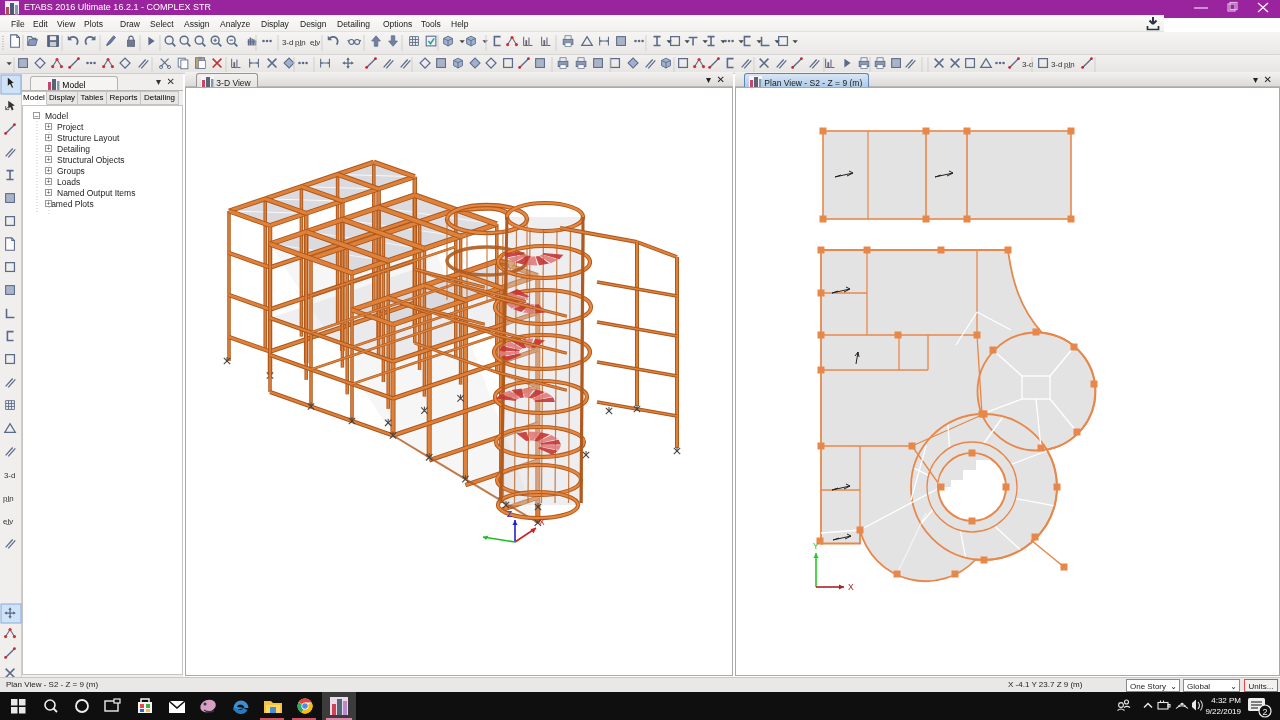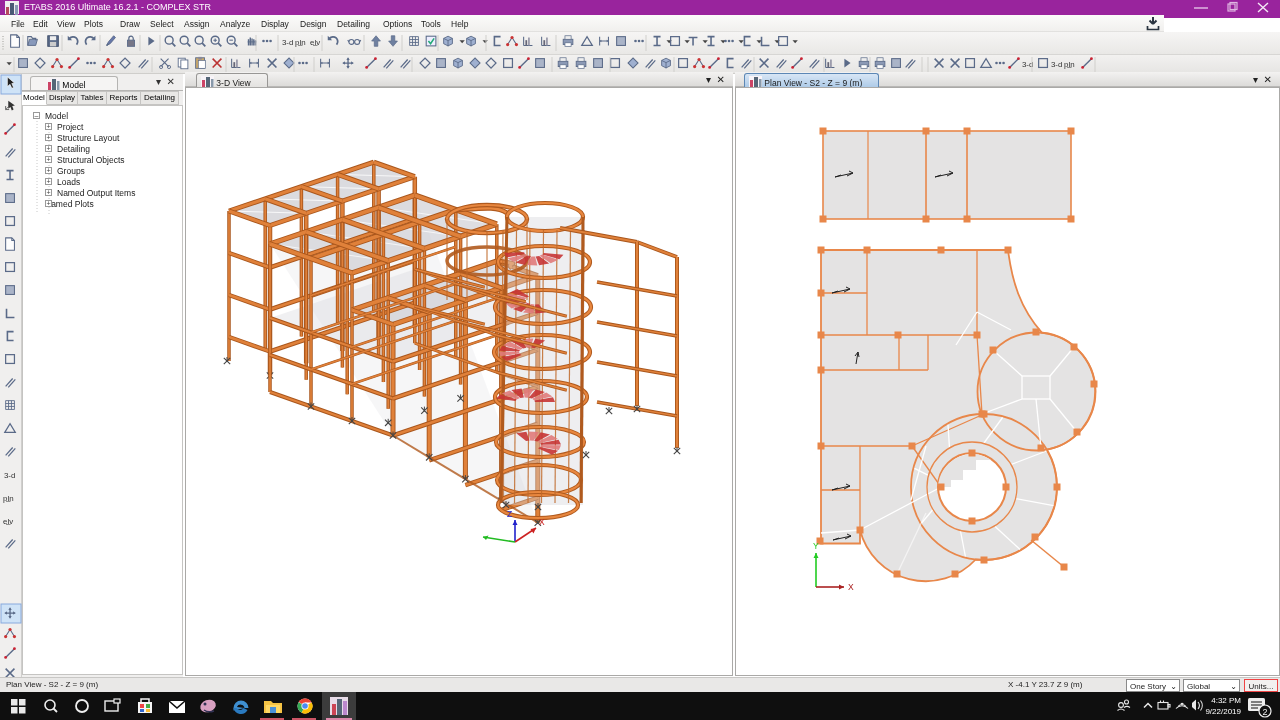--- a/index.html
+++ b/index.html
@@ -18,21 +18,21 @@
 #explorer .ctl { position:absolute; top:2px; font-size:10px; color:#333; }
 #explorer .subtabs { position:absolute; left:0; top:17px; width:161px; height:14px; font-size:8px; }
 #explorer .st { position:absolute; top:0; height:14px; border:1px solid #c5c4c2; border-left:none; background:#e8e7e5; text-align:center; padding-top:1px; }
 #explorer .st.on { background:#fff; border-bottom:1px solid #fff; }
 #explorer .tree { position:absolute; left:0px; top:31px; width:161px; height:570px; background:#fff; border:1px solid #c5c4c2; font-size:8.5px; color:#222; }
 .trow { position:absolute; left:0; height:11px; white-space:nowrap; }
 .pm { position:absolute; width:7px; height:7px; border:1px solid #999; background:#fff; font-size:7px; line-height:5px; text-align:center; color:#444; }
 #view3d { position:absolute; left:185px; top:72px; width:548px; height:605px; background:#fff; }
 #viewplan { position:absolute; left:735px; top:72px; width:545px; height:605px; background:#fff; }
 .wtitle { position:absolute; left:0; top:0; width:100%; height:15px; background:linear-gradient(#f3f2f1,#dcdbd9); border-bottom:1px solid #b8b7b5; }
-.wtab { position:absolute; top:1px; height:14px; border:1px solid #989795; border-bottom:none; border-radius:3px 3px 0 0; font-size:8.5px; padding:2px 16px 0 4px; background:linear-gradient(#f2f1f0,#e3e2e0); color:#1a1a1a; white-space:nowrap; }
+.wtab { position:absolute; top:1px; height:14px; border:1px solid #989795; border-bottom:none; border-radius:3px 3px 0 0; font-size:8.5px; padding:2px 6px 0 4px; background:linear-gradient(#f2f1f0,#e3e2e0); color:#1a1a1a; white-space:nowrap; }
 .wtab.active { background:linear-gradient(#d8e6f5,#aecbe8); border-color:#5c87b5; }
 .wctl { position:absolute; top:2px; font-size:10px; color:#222; }
 .wbody { position:absolute; left:0; top:15px; background:#fff; border:1px solid #aaa9a7; }
 #statusbar { position:absolute; left:0; top:677px; width:1280px; height:15px; background:#e9e8e7; border-top:1px solid #c8c7c5; font-size:8px; color:#222; }
 #taskbar { position:absolute; left:0; top:692px; width:1280px; height:28px; background:#0f0f0f; }
 .tbi { position:absolute; top:0px; width:30px; height:28px; }
 #clock { position:absolute; right:39px; top:3px; color:#fff; font-size:8px; text-align:right; line-height:11px; }
 </style></head>
 <body>
 <div id="screen">

